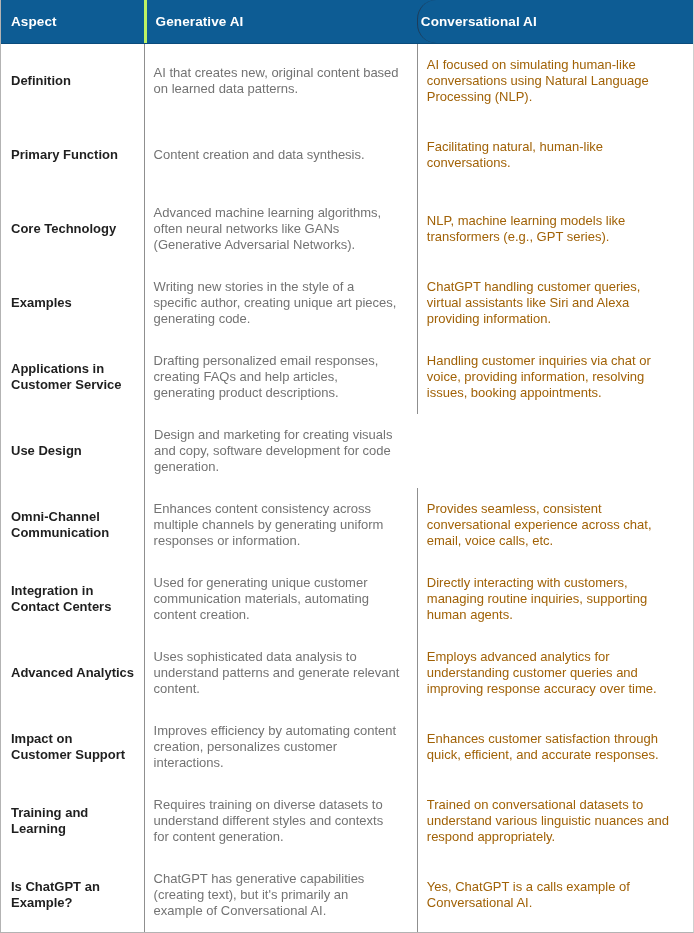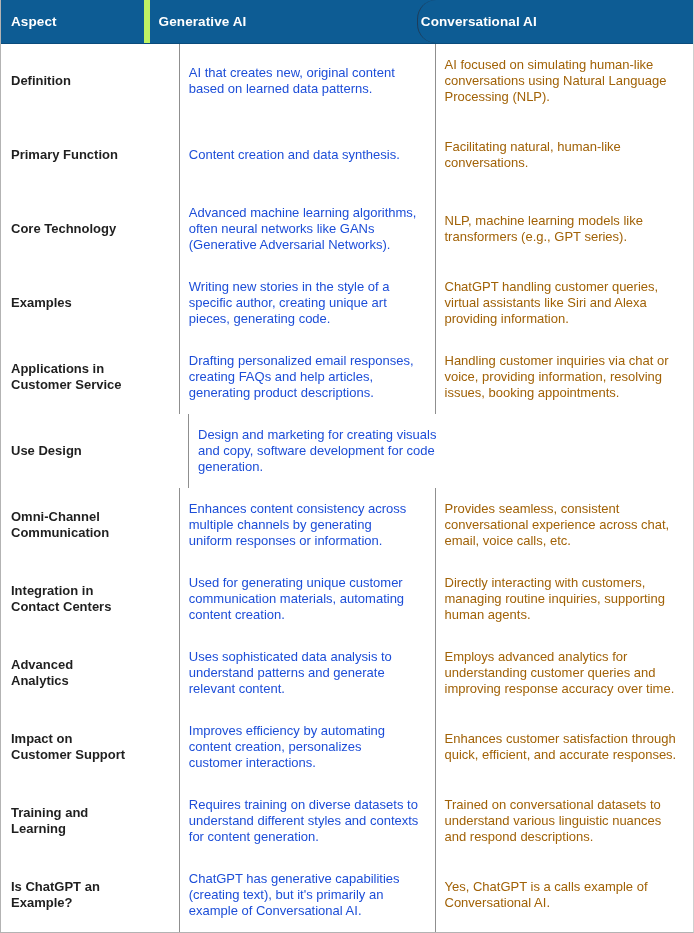--- a/index.html
+++ b/index.html
@@ -27,21 +27,21 @@
   }
   .header-cell {
     display: flex;
     align-items: center;
     color: #ffffff;
     font-size: 13.5px;
     font-weight: 700;
     letter-spacing: 0.1px;
   }
   .header-cell.col-aspect { width: 143px; padding-left: 10px; }
-  .header-cell.col-gen    { width: 274px; padding-left: 9px; border-left: 6px solid #bef264; }
+  .header-cell.col-gen    { width: 274px; padding-left: 9px; border-left: 3px solid #bef264; }
   .header-cell.col-conv   { width: 277px; padding-left: 3px; border-left: 1px solid #1e3c59; border-radius: 19px; }
   .row {
     display: flex;
     height: 74px;
     flex: 0 0 74px;
   }
   .cell {
     display: flex;
     align-items: center;
     font-size: 13px;
@@ -52,22 +52,21 @@
     padding-left: 10px;
     padding-right: 8px;
     font-weight: 700;
     color: #1f1f1f;
   }
   .cell.col-gen {
     width: 274px;
     padding-left: 9px;
     padding-right: 16px;
     border-left: 1px solid #8f8f8f;
-    color: #1d4ed8;
-    margin-left: 44px;
+    color: #737373;
   }
   .cell.col-conv {
     width: 277px;
     padding-left: 9px;
     padding-right: 16px;
     border-left: 1px solid #8f8f8f;
     color: #a16207;
   }
 </style>
 </head>
@@ -136,21 +135,21 @@
 
   <div class="row">
     <div class="cell col-aspect">Impact on Customer Support</div>
     <div class="cell col-gen">Improves efficiency by automating content creation, personalizes customer interactions.</div>
     <div class="cell col-conv">Enhances customer satisfaction through quick, efficient, and accurate responses.</div>
   </div>
 
   <div class="row">
     <div class="cell col-aspect">Training and Learning</div>
     <div class="cell col-gen">Requires training on diverse datasets to understand different styles and contexts for content generation.</div>
-    <div class="cell col-conv">Trained on conversational datasets to understand various linguistic nuances and respond descriptions.</div>
+    <div class="cell col-conv">Trained on conversational datasets to understand various linguistic nuances and respond appropriately.</div>
   </div>
 
   <div class="row">
     <div class="cell col-aspect">Is ChatGPT an Example?</div>
     <div class="cell col-gen">ChatGPT has generative capabilities (creating text), but it's primarily an example of Conversational AI.</div>
     <div class="cell col-conv">Yes, ChatGPT is a calls example of Conversational AI.</div>
   </div>
 
 </div>
 

